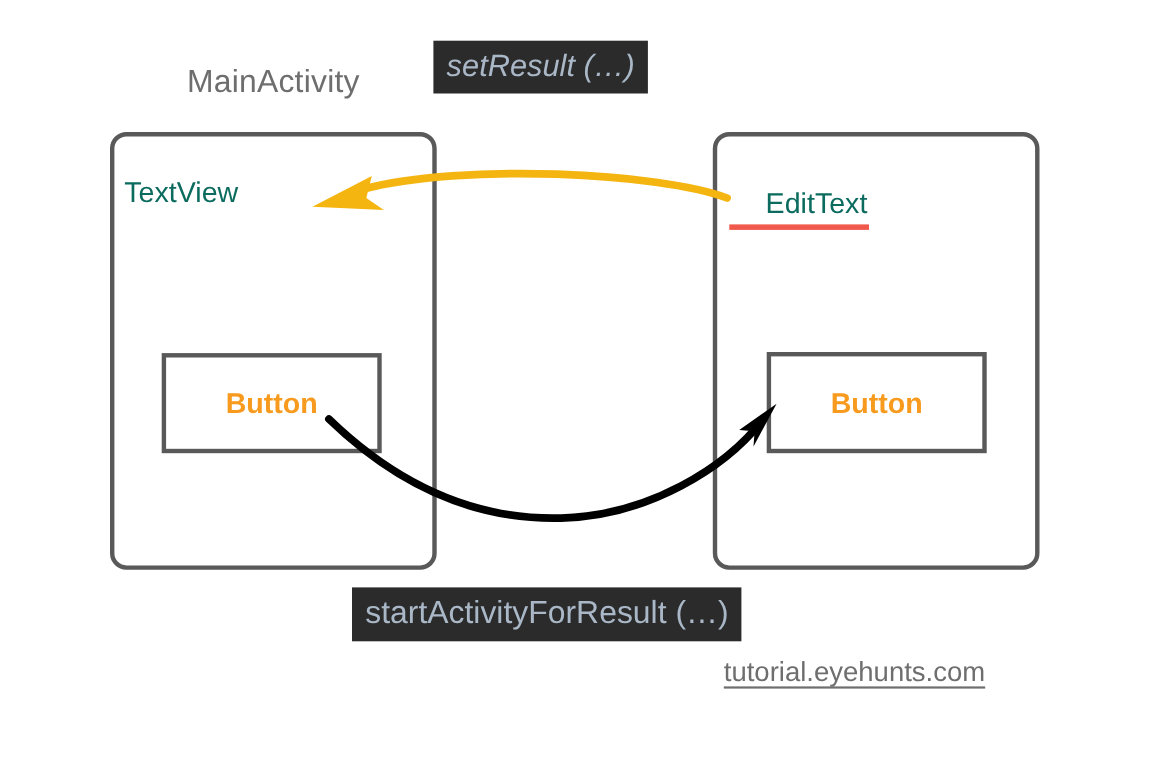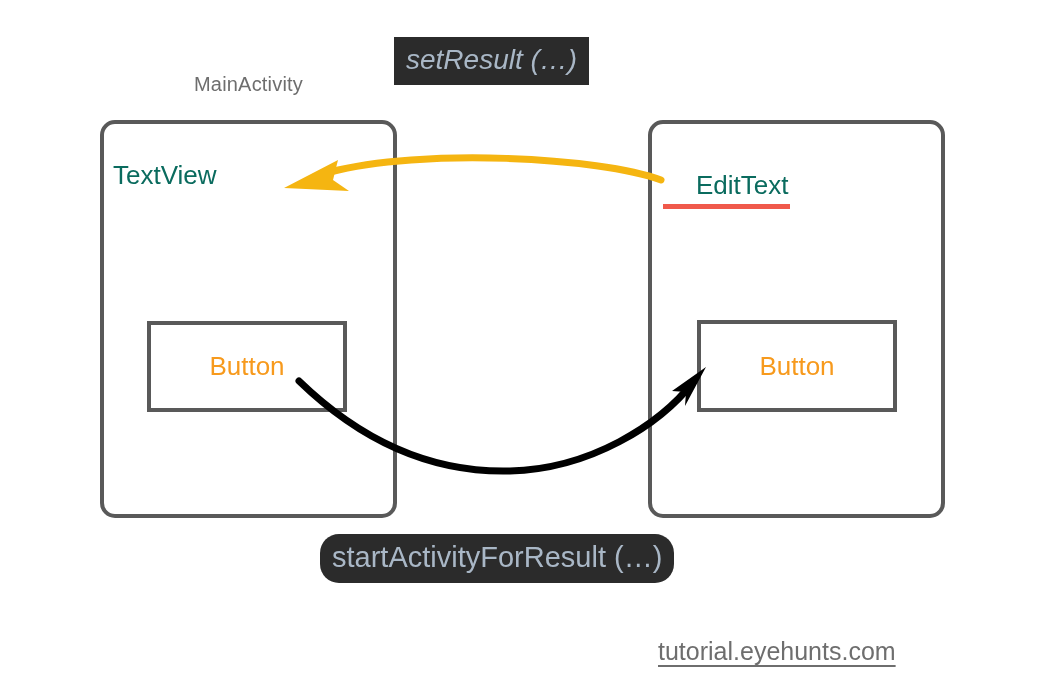--- a/index.html
+++ b/index.html
@@ -26,26 +26,25 @@
     left: 0;
     top: 0;
     width: 1048px;
     height: 692px;
     pointer-events: none;
   }
 
   
   .activity-title {
     position: absolute;
-    font-size: 20px;
+    font-size: 29px;
     color: #6e6e6e;
     letter-spacing: 0.2px;
     white-space: nowrap;
     text-align: center;
-    margin-top: 14px;
   }
   #title-main  { left: 100px; top: 59px; width: 297px; }
   #title-second{ left: 648px; top: 59px; width: 297px; }
 
   
   .activity-box {
     position: absolute;
     border: 4px solid #595959;
     border-radius: 15px;
     background: transparent;
@@ -75,47 +74,48 @@
 
   
   .widget-button {
     position: absolute;
     border: 4px solid #595959;
     box-sizing: border-box;
     background: transparent;
     display: flex;
     align-items: center;
     justify-content: center;
+    font-weight: bold;
   }
   .widget-button .btn-text {
     font-size: 26px;
     color: #f79a1d;
     white-space: nowrap;
   }
   #btn-main   { left: 147px; top: 321px; width: 200px; height: 91px; }
   #btn-second { left: 697px; top: 320px; width: 200px; height: 92px; }
 
   
   .method-label {
     position: absolute;
     background: #2b2b2b;
     color: #a9b7c6;
     font-size: 28px;
     line-height: 1;
     padding: 9px 12px 11px 12px;
     white-space: nowrap;
   }
   #label-setresult { left: 394px; top: 37px; font-style: italic; }
-  #label-startactivity { left: 320px; top: 534px; font-size: 29px; border-radius: 19px; }
+  #label-startactivity { left: 320px; top: 534px; font-size: 29px; }
 
   
   #footer-link {
     position: absolute;
     left: 658px;
-    top: 637px;
+    top: 597px;
     font-size: 25px;
     color: #6e6e6e;
     text-decoration: underline;
     text-underline-offset: 5px;
     white-space: nowrap;
   }
 </style>
 </head>
 <body>
 

